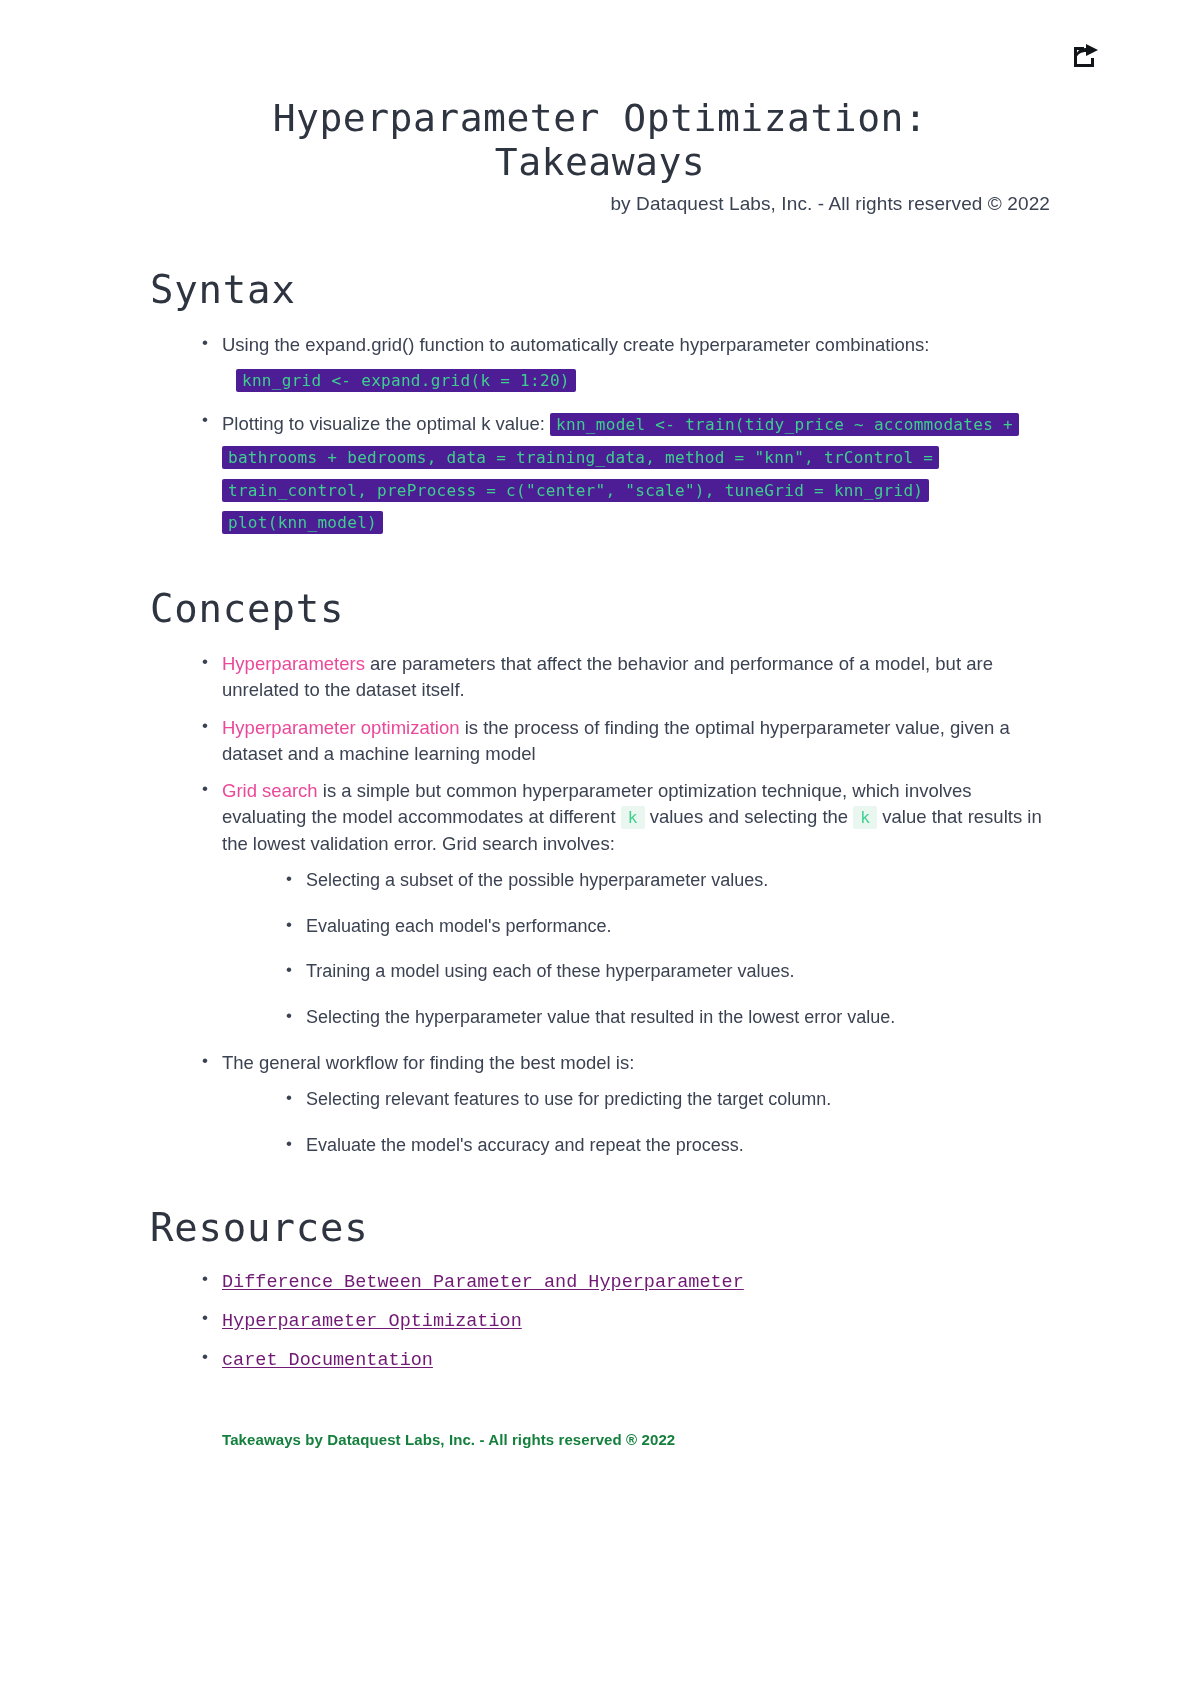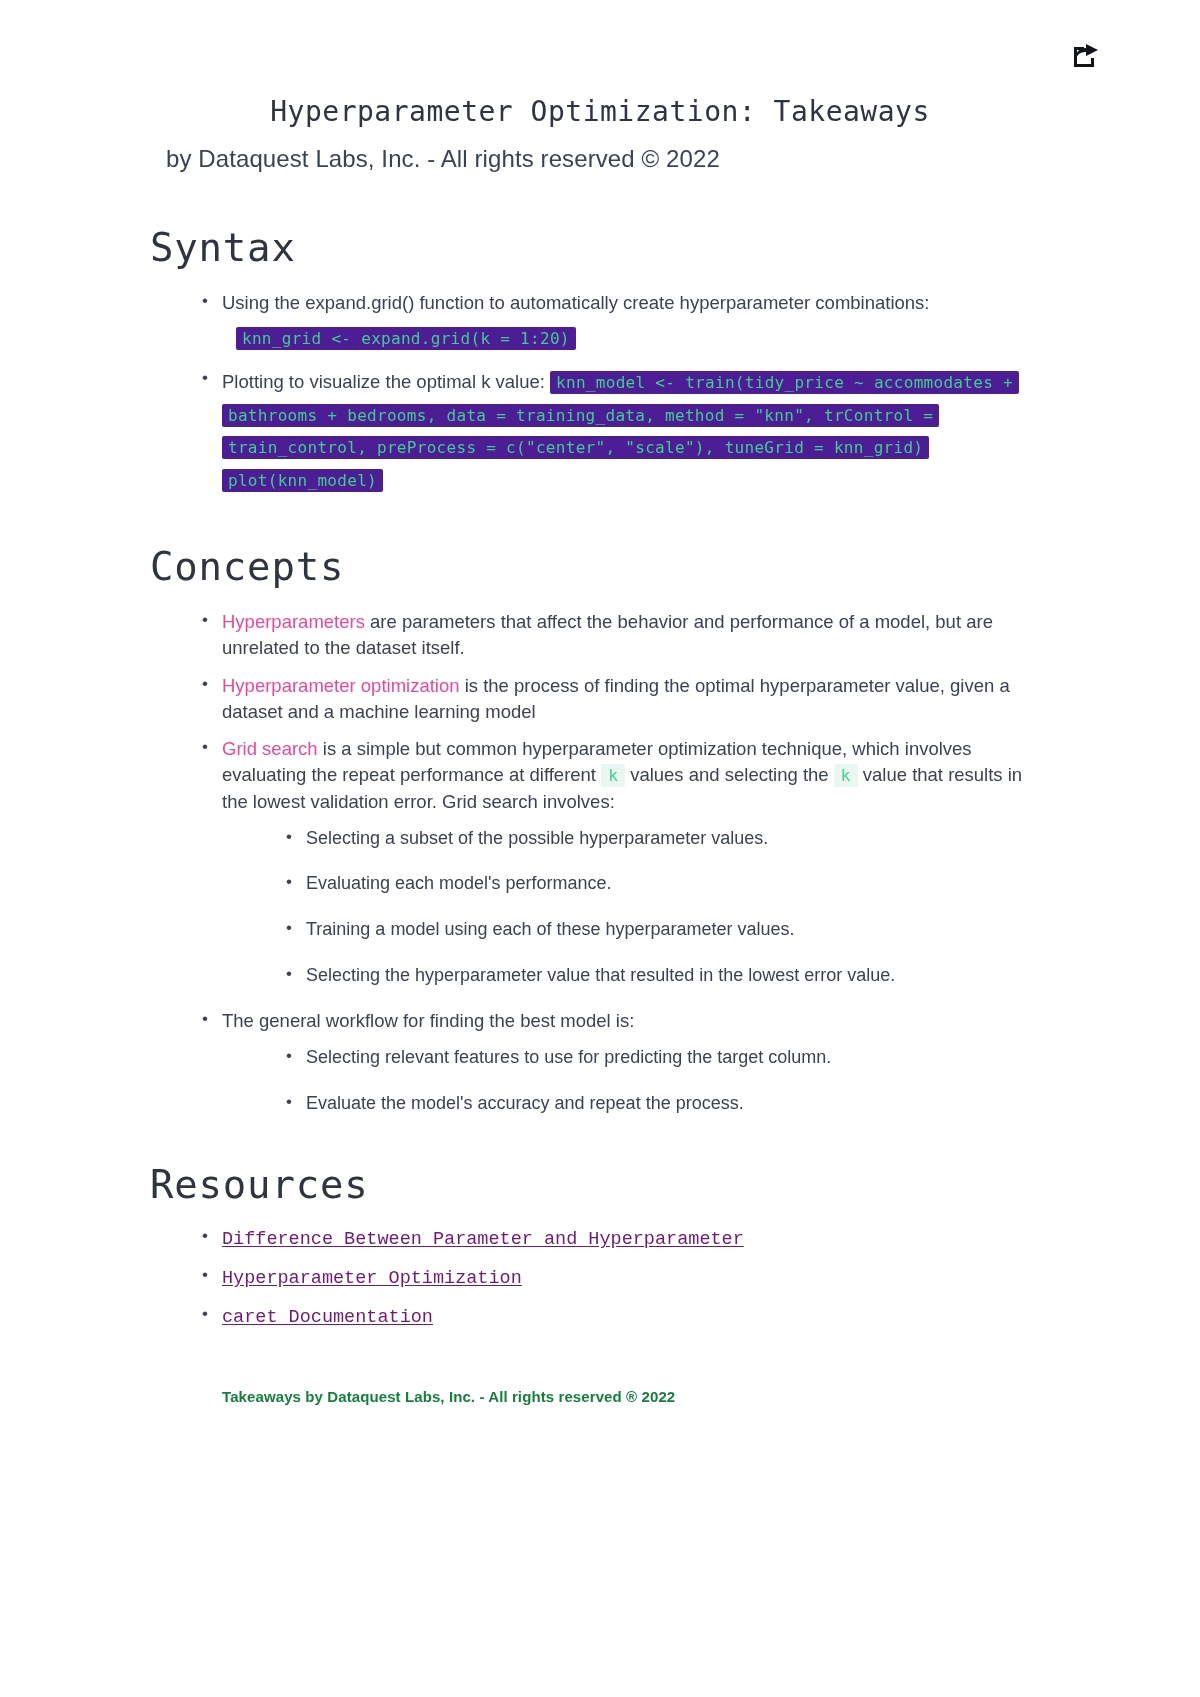--- a/index.html
+++ b/index.html
@@ -26,34 +26,34 @@
   .content {
     width: 900px;
     margin: 0 auto;
     padding-top: 96px;
     position: relative;
   }
 
   
   .doc-title {
     font-family: "DejaVu Sans Mono", "Liberation Mono", monospace;
-    font-size: 28px;
+    font-size: 38px;
     line-height: 1.17;
     font-weight: 400;
     color: #2e3440;
     text-align: center;
     letter-spacing: 0.5px;
     margin: 0 0 8px 0;
     padding: 0 60px;
   }
   .doc-subtitle {
-    text-align: left;
-    font-size: 24px;
-    color: #3b4252;
-    margin: 16px;
+    text-align: right;
+    font-size: 19px;
+    color: #3b4252;
+    margin: 0;
     letter-spacing: 0.1px;
   }
   .share-icon {
     position: absolute;
     right: -52px;
     top: 38px;
     width: 32px;
     height: 32px;
     color: #111418;
     cursor: pointer;
@@ -195,21 +195,21 @@
     <h2 class="section-title">Concepts</h2>
 
     <ul class="bullets lvl1">
       <li>
         <span class="b">Hyperparameters</span><span> are parameters that affect the behavior and performance of a model, but are unrelated to the dataset itself.</span>
       </li>
       <li>
         <span class="b">Hyperparameter optimization</span><span> is the process of finding the optimal hyperparameter value, given a dataset and a machine learning model</span>
       </li>
       <li>
-        <span class="b">Grid search</span><span> is a simple but common hyperparameter optimization technique, which involves evaluating the repeat performance at different </span><code class="inline">k</code><span> values and selecting the </span><code class="inline">k</code><span> value that results in the lowest validation error. Grid search involves:</span>
+        <span class="b">Grid search</span><span> is a simple but common hyperparameter optimization technique, which involves evaluating the model accommodates at different </span><code class="inline">k</code><span> values and selecting the </span><code class="inline">k</code><span> value that results in the lowest validation error. Grid search involves:</span>
 
         <ul class="bullets lvl2">
           <li><span>Selecting a subset of the possible hyperparameter values.</span></li>
           <li><span>Evaluating each model's performance.</span></li>
           <li><span>Training a model using each of these hyperparameter values.</span></li>
           <li><span>Selecting the hyperparameter value that resulted in the lowest error value.</span></li>
         </ul>
       </li>
       <li>
         <span>The general workflow for finding the best model is:</span>

